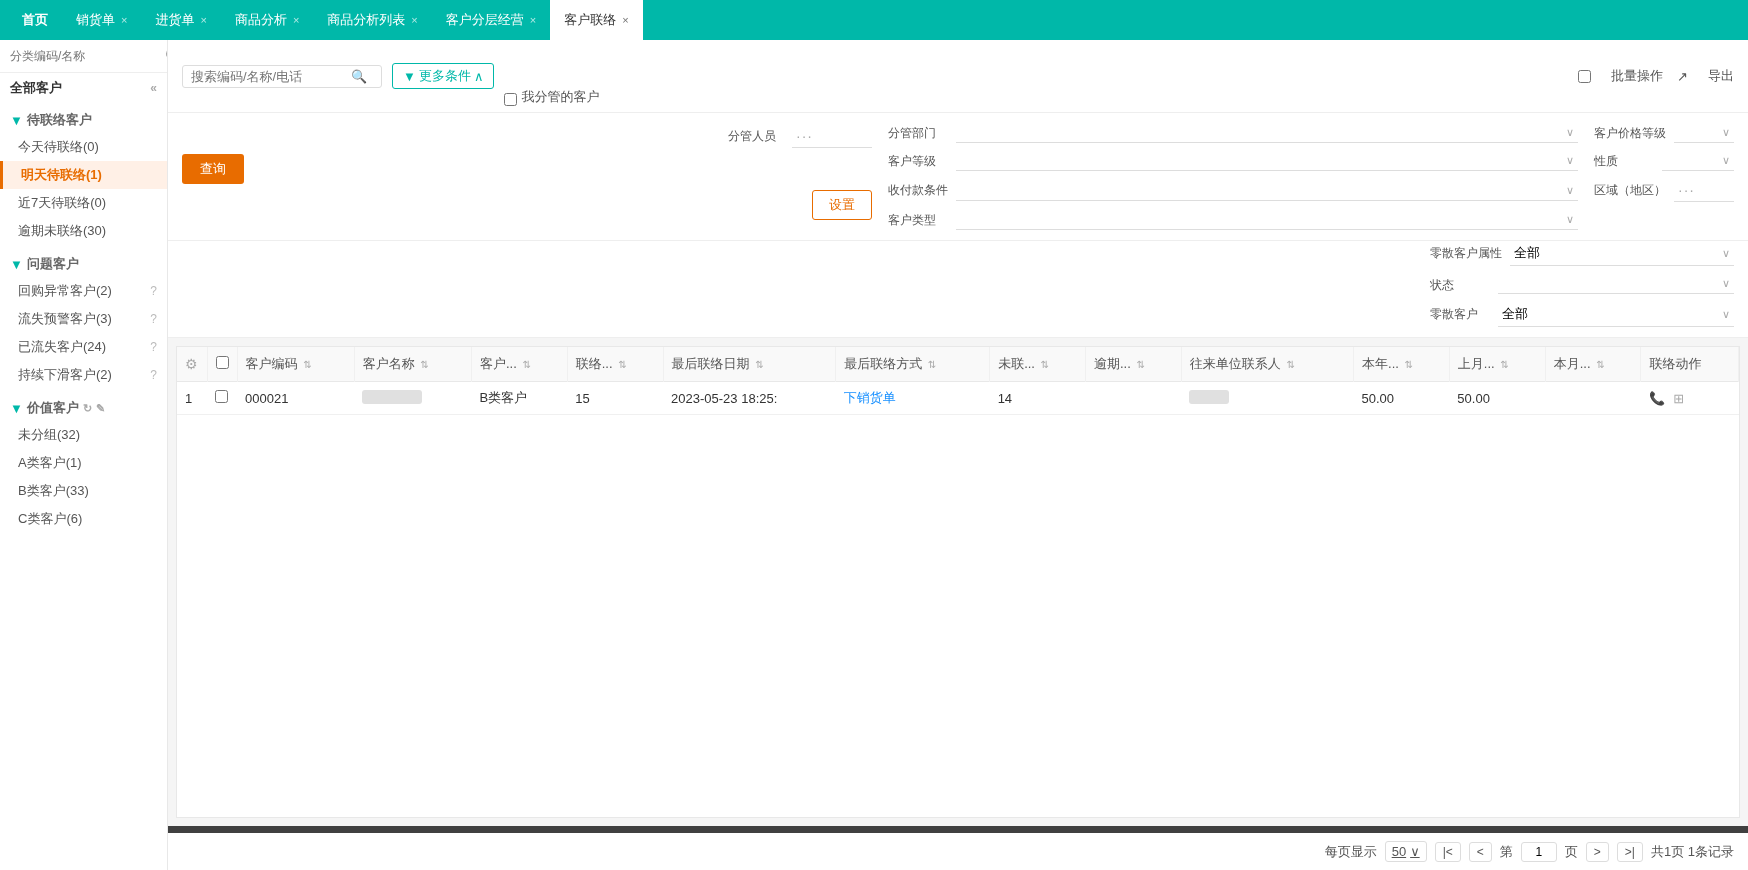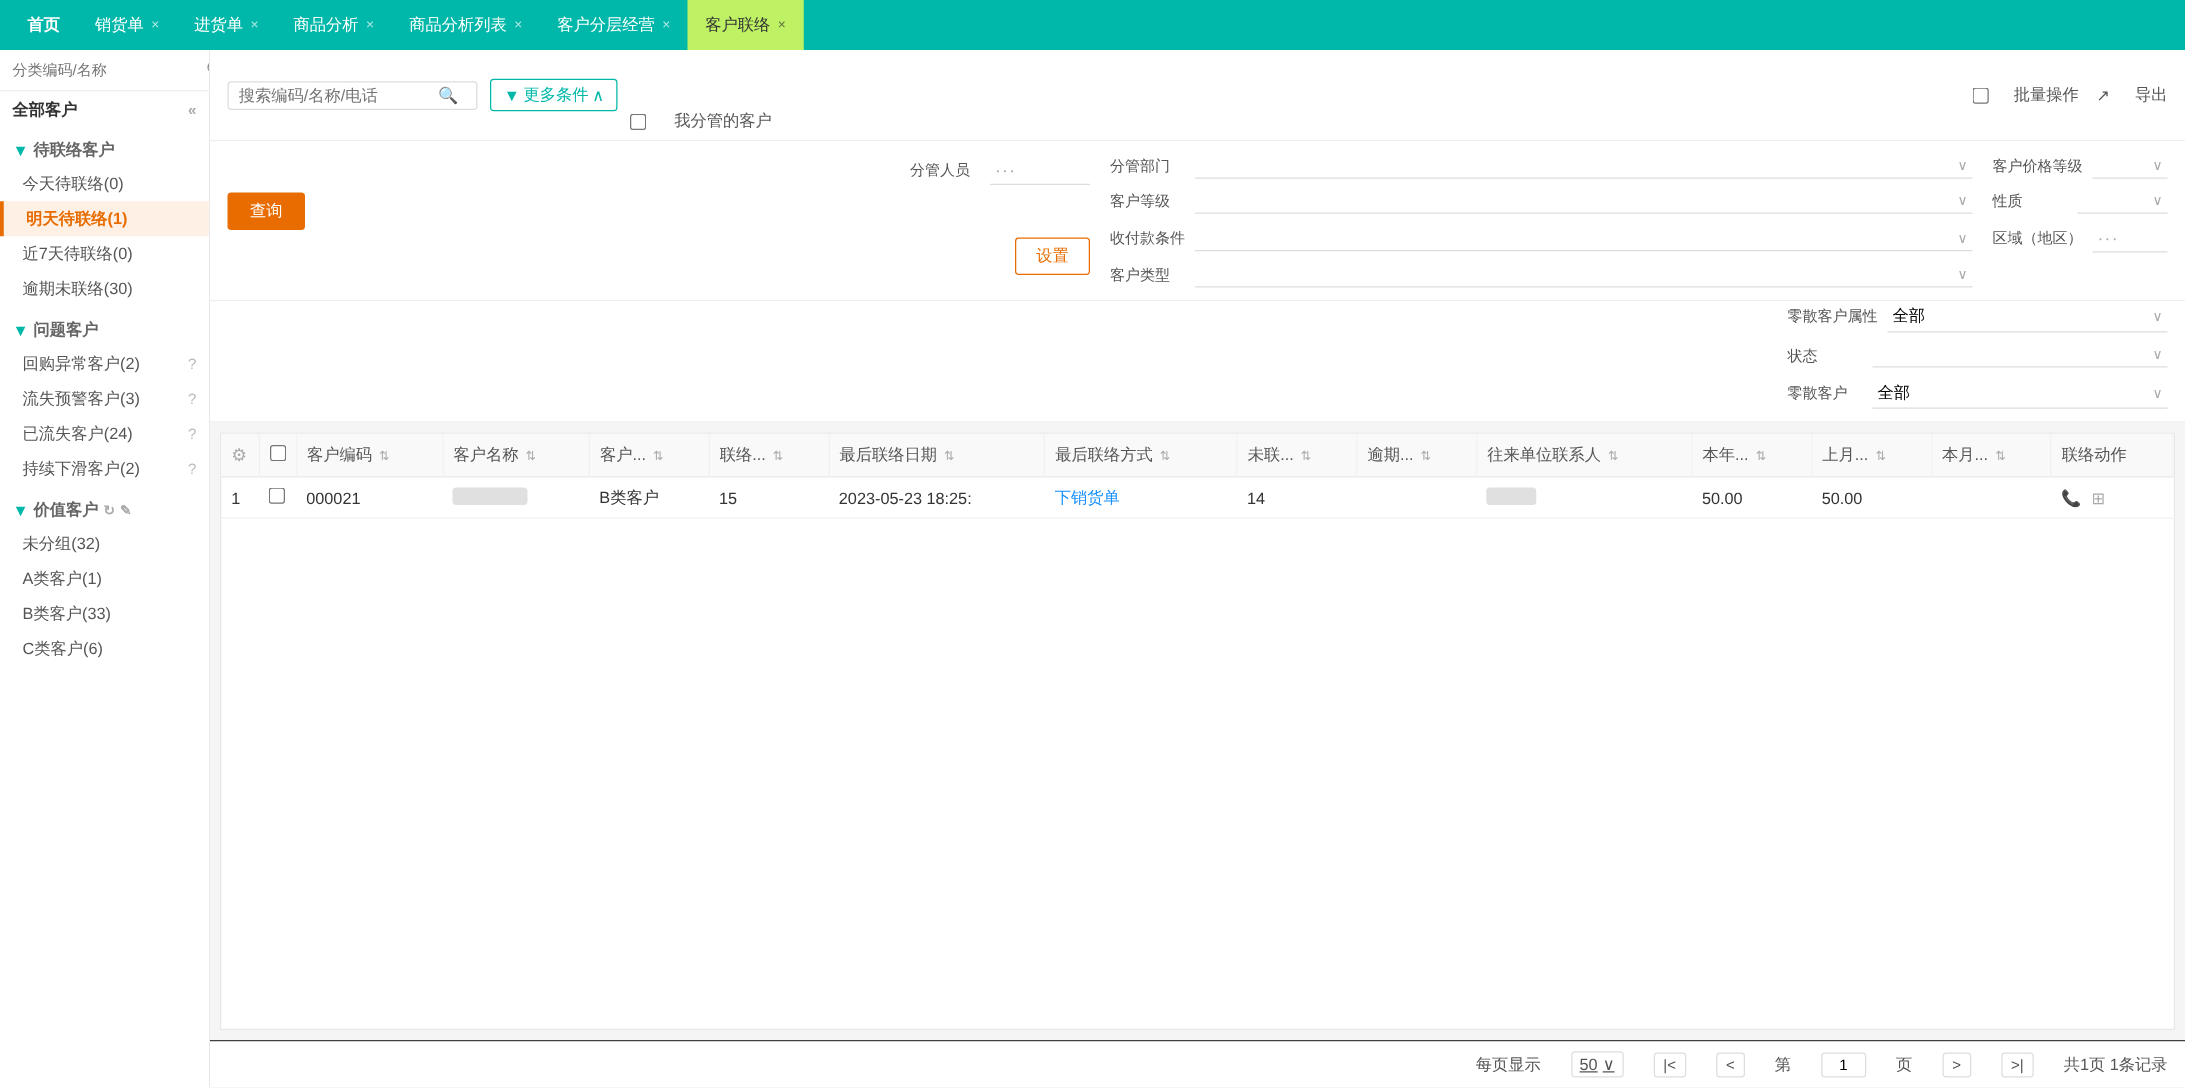--- a/index.html
+++ b/index.html
@@ -16,21 +16,21 @@
     .nav-item {
       color: #fff;
       padding: 0 14px;
       height: 40px;
       display: flex;
       align-items: center;
       cursor: pointer;
       white-space: nowrap;
       font-size: 13px;
     }
-    .nav-item.active { background: #bef264; color: #333; }
+    .nav-item.active { background: #ffffff; color: #333; }
     .nav-item .close-x {
       margin-left: 6px;
       font-size: 11px;
       opacity: 0.7;
     }
     .nav-home { font-weight: bold; }
 
     
     .main-layout {
       display: flex;
@@ -137,22 +137,22 @@
       color: #00b8a9;
       cursor: pointer;
       font-size: 12px;
       gap: 3px;
       border: 1px solid #00b8a9;
       border-radius: 3px;
       padding: 3px 10px;
     }
     .filter-my-customers {
       display: flex;
-      align-items: center;
-      gap: 22px;
+      align-items: flex-end;
+      gap: 4px;
       font-size: 12px;
       color: #555;
       cursor: pointer;
       margin-top: 42px;
     }
     .filter-my-customers input[type=checkbox] { cursor: pointer; }
     .filter-actions {
       margin-left: auto;
       display: flex;
       align-items: center;
@@ -279,22 +279,22 @@
     .action-icons { display: flex; gap: 8px; color: #aaa; font-size: 14px; }
     .action-icon { cursor: pointer; }
 
     
     .pagination-bar {
       display: flex;
       align-items: center;
       justify-content: flex-end;
       padding: 8px 14px;
       background: #fff;
-      border-top: 1px solid #404040;
-      gap: 24px;
+      border-top: 7px solid #404040;
+      gap: 8px;
       font-size: 12px;
       color: #555;
     }
     .page-size-select {
       display: flex;
       align-items: flex-end;
       gap: 4px;
       border: 1px solid #ddd;
       border-radius: 3px;
       padding: 2px 6px;

